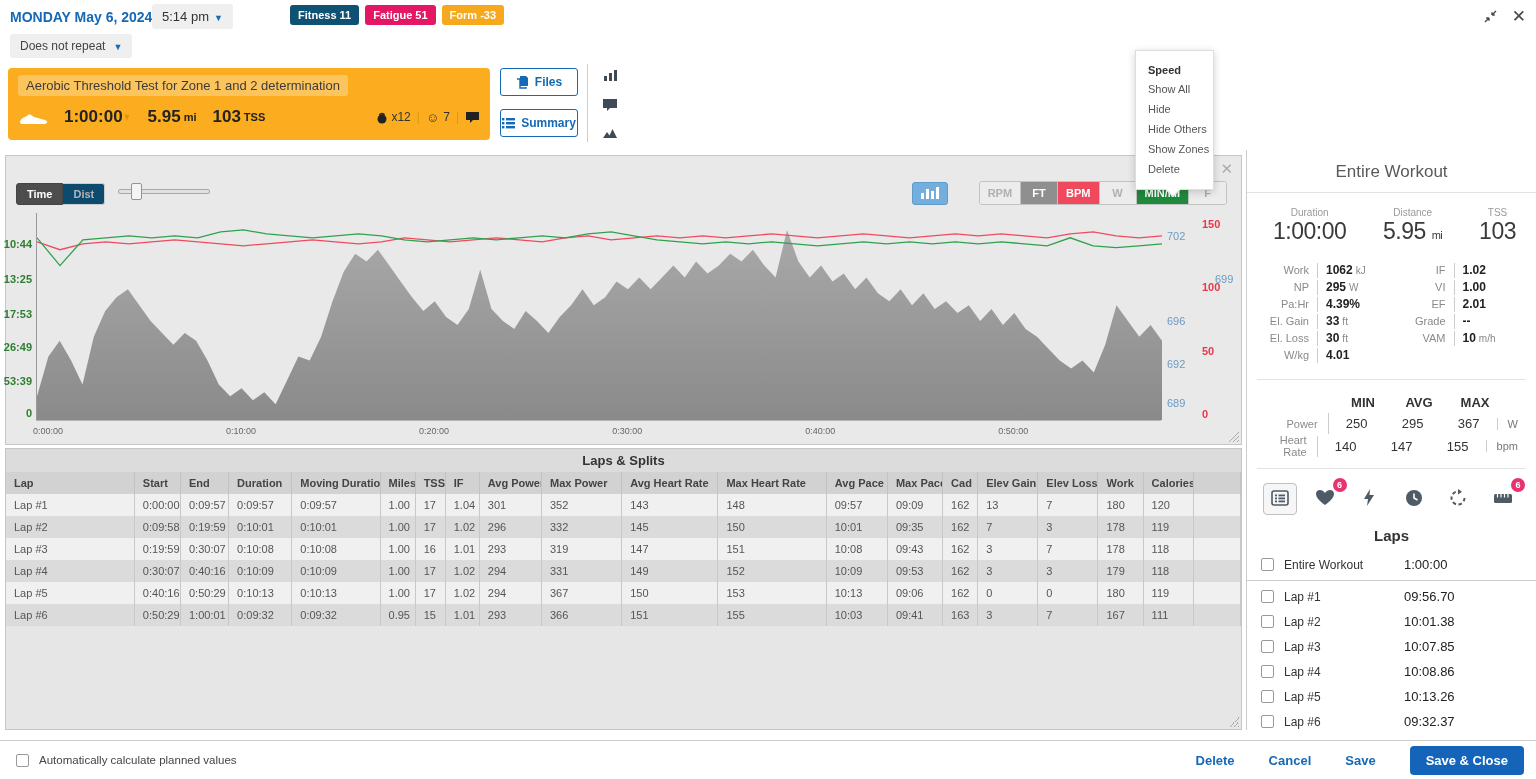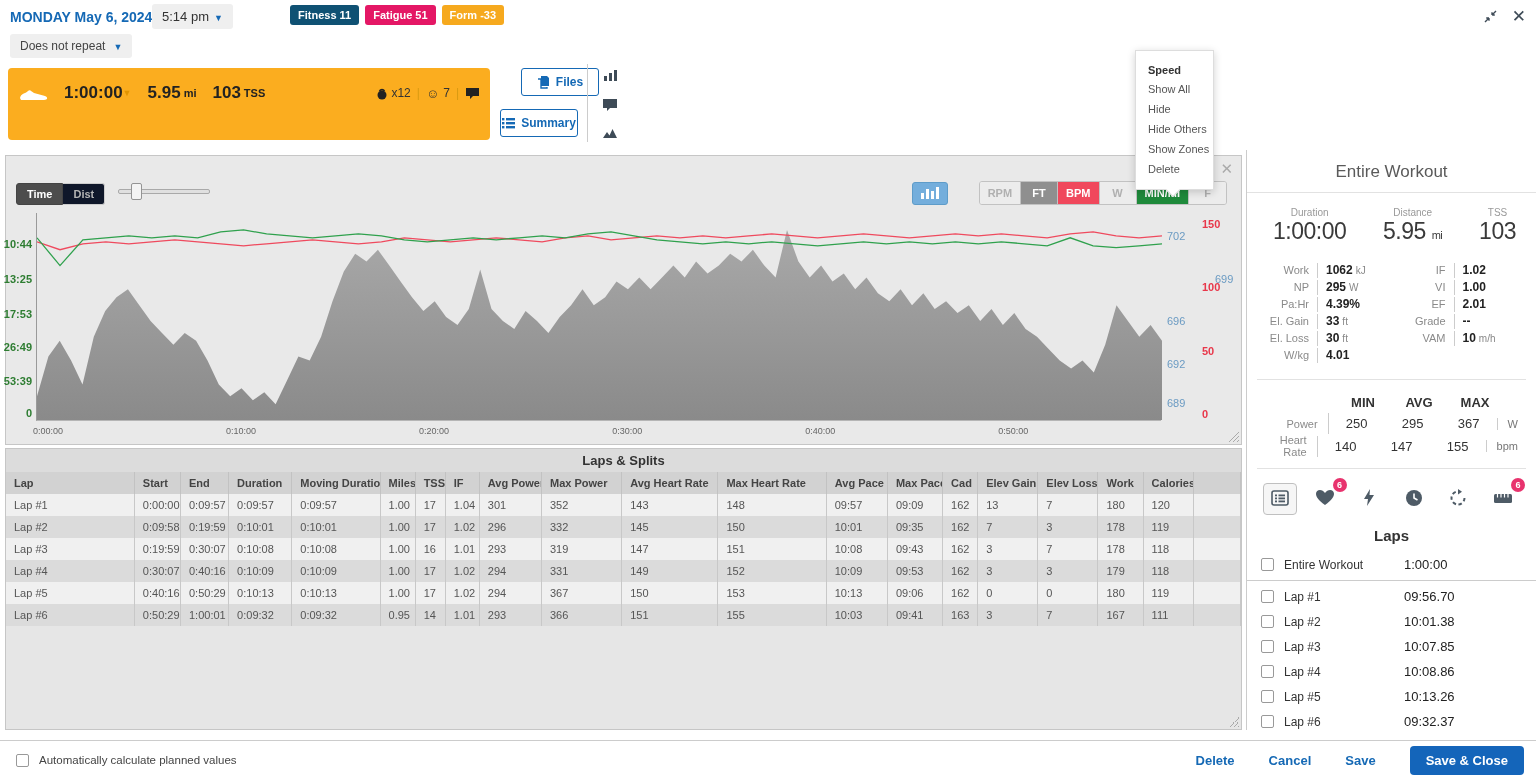--- a/index.html
+++ b/index.html
@@ -42,21 +42,21 @@
   .ctx-menu { left:1135px; top:50px; width:79px; background:#fff; border:1px solid #ddd; box-shadow:0 2px 8px rgba(0,0,0,0.18); z-index:60; padding:10px 0 10px 0; }
   .ctx-menu .ttl { font-weight:bold; font-size:11px; color:#333; padding:3px 12px; }
   .ctx-menu .itm { font-size:11px; color:#555; padding:4px 12px; cursor:pointer; white-space:nowrap; }
   .ctx-caret { position:absolute; left:32px; bottom:-6px; width:10px; height:10px; background:#fff; transform:rotate(45deg); border-right:1px solid #ddd; border-bottom:1px solid #ddd; }
 
   
   .chart-panel { left:5px; top:155px; width:1237px; height:290px; background:#e9e9e9; border:1px solid #c6c6c6; }
   .panel-close { position:absolute; top:4px; right:8px; color:#aaa; font-size:15px; cursor:pointer; }
   .seg { position:absolute; left:10px; top:27px; display:flex; }
   .seg .on { background:#4d4d4d; color:#fff; font-weight:bold; font-size:11px; padding:4px 10px; border-radius:3px 0 0 3px; border:1px solid #444; cursor:pointer; }
-  .seg .off { background:#0f172a; color:#b5b5b5; font-weight:bold; font-size:11px; padding:4px 10px; border-radius:0 3px 3px 0; border:1px solid #ccc; border-left:none; cursor:pointer; }
+  .seg .off { background:#0c4a6e; color:#b5b5b5; font-weight:bold; font-size:11px; padding:4px 10px; border-radius:0 3px 3px 0; border:1px solid #ccc; border-left:none; cursor:pointer; }
   .zoom-slider { position:absolute; left:112px; top:33px; width:92px; height:5px; background:#e0e0e0; border:1px solid #a9a9a9; border-radius:2px; cursor:pointer; }
   .zoom-handle { position:absolute; left:12px; top:-7px; width:11px; height:17px; background:#f4f4f4; border:1px solid #949494; border-radius:2px; cursor:grab; }
   .metric-bar { position:absolute; right:14px; top:25px; display:flex; align-items:center; }
   .graph-btn { width:36px; height:23px; background:#74aedc; border:1px solid #5e9cc9; border-radius:3px; margin-right:24px; display:flex; align-items:flex-end; justify-content:center; gap:2px; padding-bottom:5px; cursor:pointer; }
   .graph-btn i { display:block; width:3px; background:#fff; }
   .mbtn-group { display:flex; border:1px solid #c2c2c2; border-radius:3px; overflow:hidden;margin-left:7px; }
   .mbtn { min-width:37px; padding:5px 8px; text-align:center; font-size:11px; font-weight:bold; border-right:1px solid #c2c2c2; cursor:pointer; }
   .mbtn:last-child { border-right:none; }
   .mbtn.plain { background:#ececec; color:#b0b0b0; }
   .mbtn.dark { background:#8f8f8f; color:#fff; }
@@ -136,20 +136,21 @@
   <svg width="15" height="15" viewBox="0 0 15 15">
     <g stroke="#3e4b57" stroke-width="1.4" fill="none">
       <path d="M2 13 L6 9 M6 9 L3.2 9 M6 9 L6 11.8"></path>
       <path d="M13 2 L9 6 M9 6 L11.8 6 M9 6 L9 3.2"></path>
     </g>
   </svg>
   <span class="close-x">✕</span>
 </div>
 
 <div class="abs card" id="workout-card" style="background: rgb(251, 173, 31);">
+  <div class="card-title-band">Aerobic Threshold Test for Zone 1 and 2 determination</div>
   <div class="card-row">
     <svg width="32" height="18" viewBox="0 0 32 18" style="margin-right:14px;">
       <path d="M2 14 C3 9 7 10 10 7 C12 5 13 7 16 9 L27 12 C30 13 30 16 26 16 L3 16 Z" fill="#fff"></path>
     </svg>
     <span class="big">1:00:00</span>
       <span class="card-carat">▼</span>
     <span class="big" style="margin-left:16px;">5.95</span>
     <span class="unit" style="margin-left:3px;">mi</span>
     <span class="big" style="margin-left:16px;">103</span>
     <span class="unit" style="margin-left:3px;">TSS</span>
@@ -163,21 +164,21 @@
       <span style="font-size:13px;">☺</span>
       <span style="margin-left:-2px;">7</span>
       <span class="vbar">|</span>
       <svg width="15" height="13" viewBox="0 0 15 13">
           <path d="M1 1 h13 v8 h-6 l-3 3 v-3 h-4 z" fill="#222"></path>
         </svg>
     </span>
   </div>
 </div>
 
-<div class="abs act-btn" style="left:500px; top:68px;margin-left:21px;">
+<div class="abs act-btn" style="left:500px; top:68px;">
   <svg width="13" height="14" viewBox="0 0 13 14">
       <path d="M4 1 h6 l2 2 v8 h-8 z" fill="#1569b5"></path>
       <path d="M1 4 h3 v9 h6 v-1" stroke="#1569b5" fill="none" stroke-width="1.4"></path>
     </svg>
   <span>Files</span>
 </div>
 <div class="abs act-btn" style="left:500px; top:109px;">
   <svg width="13" height="12" viewBox="0 0 13 12">
       <g fill="#1569b5">
         <rect x="0" y="1" width="2.4" height="2.4"></rect>
@@ -443,21 +444,21 @@
           <td>119</td>
           <td></td>
         </tr>
         <tr class="even">
           <td>Lap #6</td>
           <td>0:50:29</td>
           <td>1:00:01</td>
           <td>0:09:32</td>
           <td>0:09:32</td>
           <td>0.95</td>
-          <td>14</td>
+          <td>15</td>
           <td>1.01</td>
           <td>293</td>
           <td>366</td>
           <td>151</td>
           <td>155</td>
           <td>10:03</td>
           <td>09:41</td>
           <td>163</td>
           <td>3</td>
           <td>7</td>

